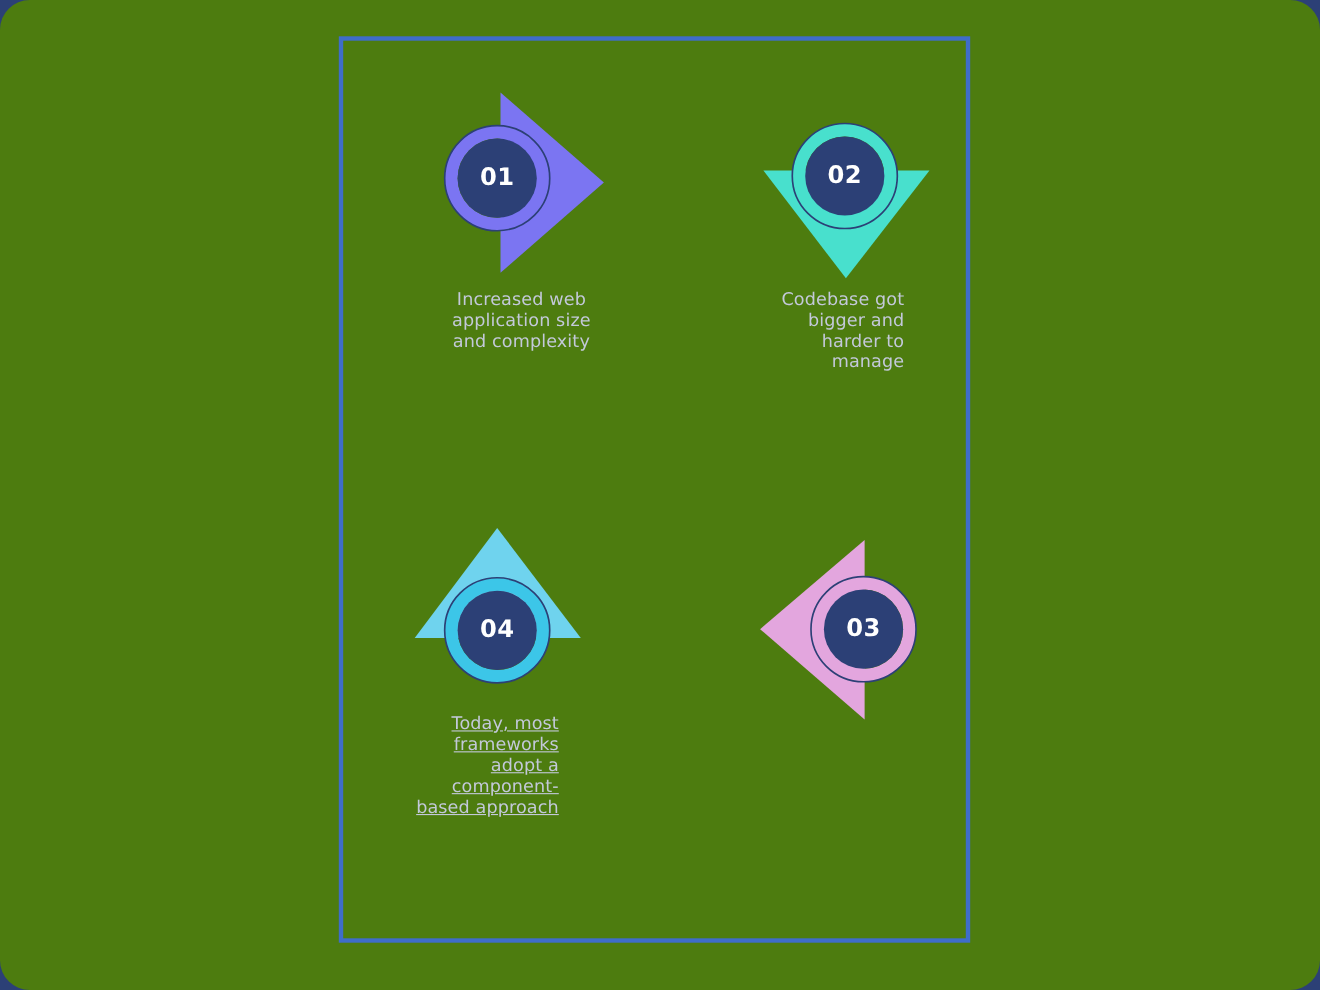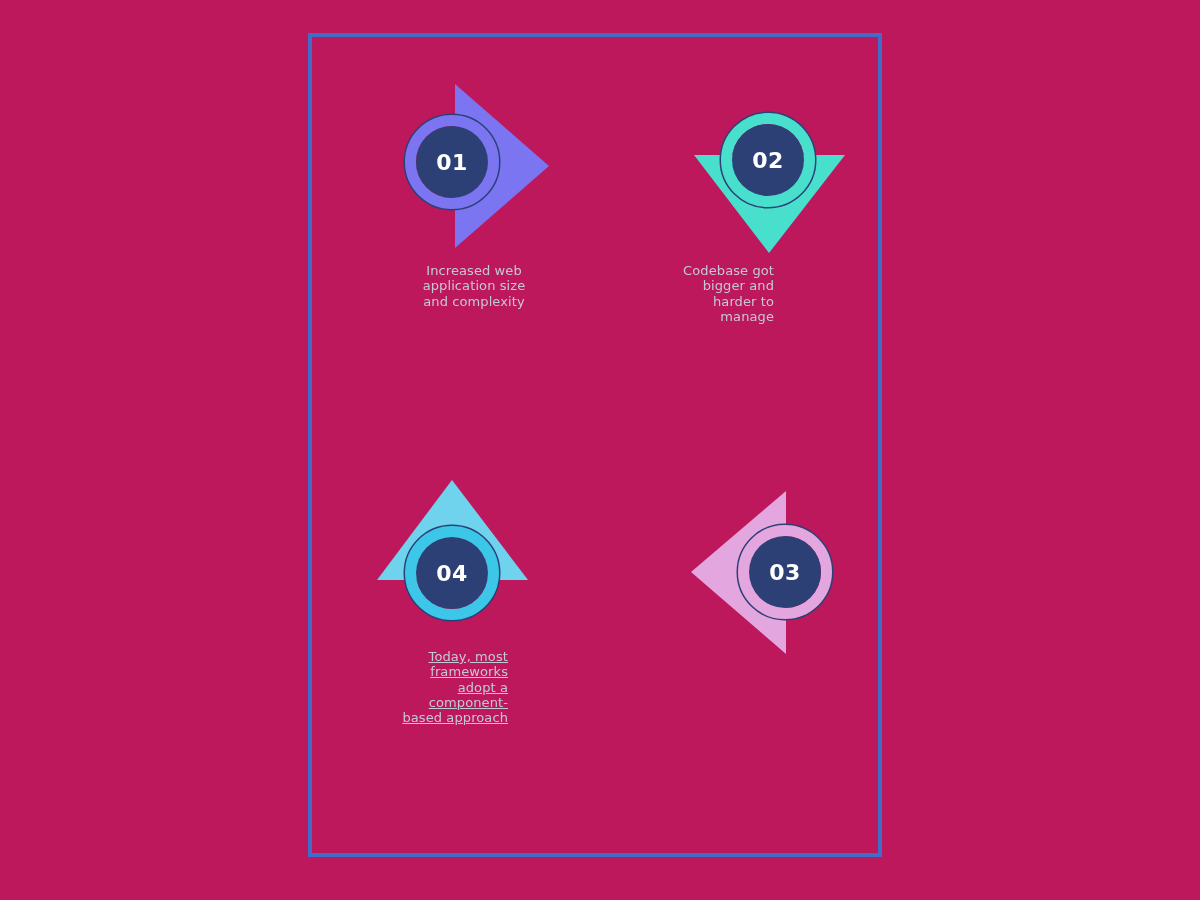--- a/index.html
+++ b/index.html
@@ -35,21 +35,21 @@
     position: absolute;
   }
   .icon-wrap {
     position: absolute;
     left: 0;
     top: 0;
   }
   .caption {
     position: absolute;
     color: #c3c9da;
-    font-size: 13px;
+    font-size: 16px;
     line-height: 1.18;
     letter-spacing: 0.1px;
     white-space: pre-line;
   }
   .caption.center { text-align: center; }
   .caption.right  { text-align: right; }
 
   .num {
     font-size: 22px;
     font-weight: bold;
@@ -58,28 +58,28 @@
     letter-spacing: 0.4px;
   }
 
   
   #step-01 { left: 374px; top: 74px;  width: 200px; }
   #step-02 { left: 688px; top: 100px; width: 180px; }
   #step-03 { left: 682px; top: 488px; width: 180px; }
   #step-04 { left: 372px; top: 470px; width: 180px; }
 
   #cap-01 { left: 398px;  top: 263px; width: 152px; }
-  #cap-02 { left: 656px;  top: 263px; width: 118px; text-align: right; }
+  #cap-02 { left: 704px;  top: 263px; width: 118px; text-align: right; }
   #cap-03 { left: 672px;  top: 662px; width: 157px; }
   #cap-04 { left: 362px;  top: 649px; width: 146px; text-decoration: underline; }
 </style>
 </head>
 <body style="background: rgb(44, 64, 118);">
 
-<div id="canvas" style="background: #be185d;">
+<div id="canvas" style="background: #4d7c0f; border-radius: 27px;">
 
   <div class="frame" style="border-color: rgb(63, 109, 201);"></div>
 
   <div class="step" id="step-01">
     <div class="icon-wrap">
       <svg width="200" height="185" viewBox="0 0 200 185">
 
         <polygon points="81,10 175,92 81,174" fill="#7b75f2"></polygon>
 
         <circle cx="78" cy="88" r="46" fill="none" stroke="#2c4076" stroke-width="5"></circle>

